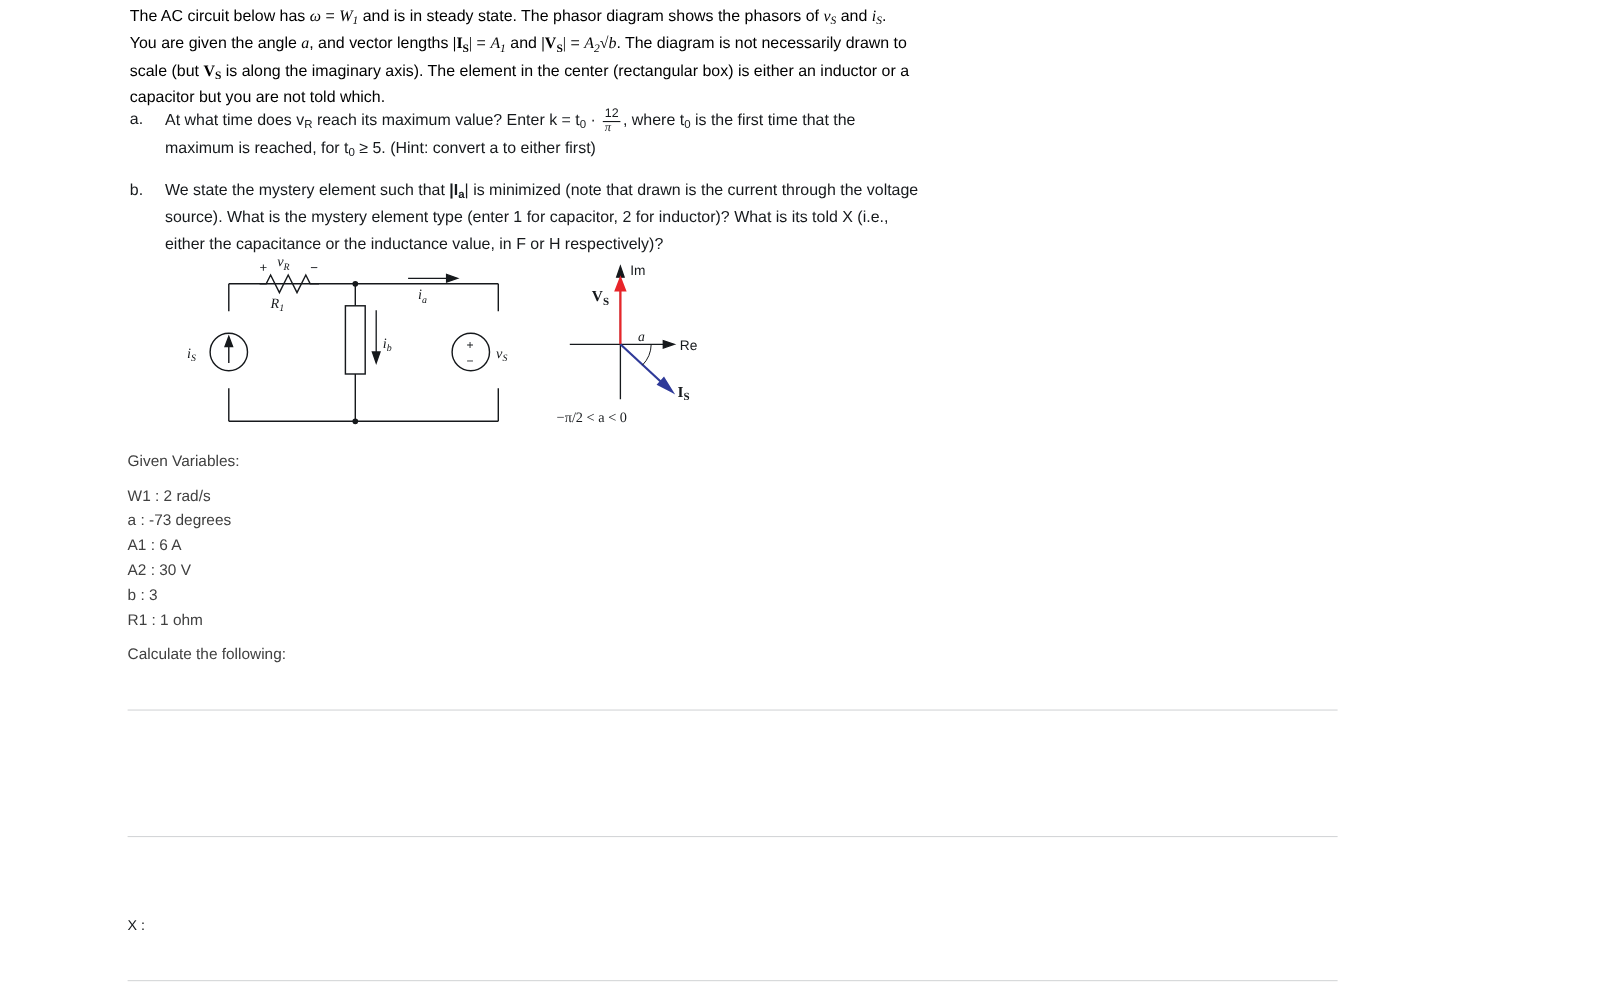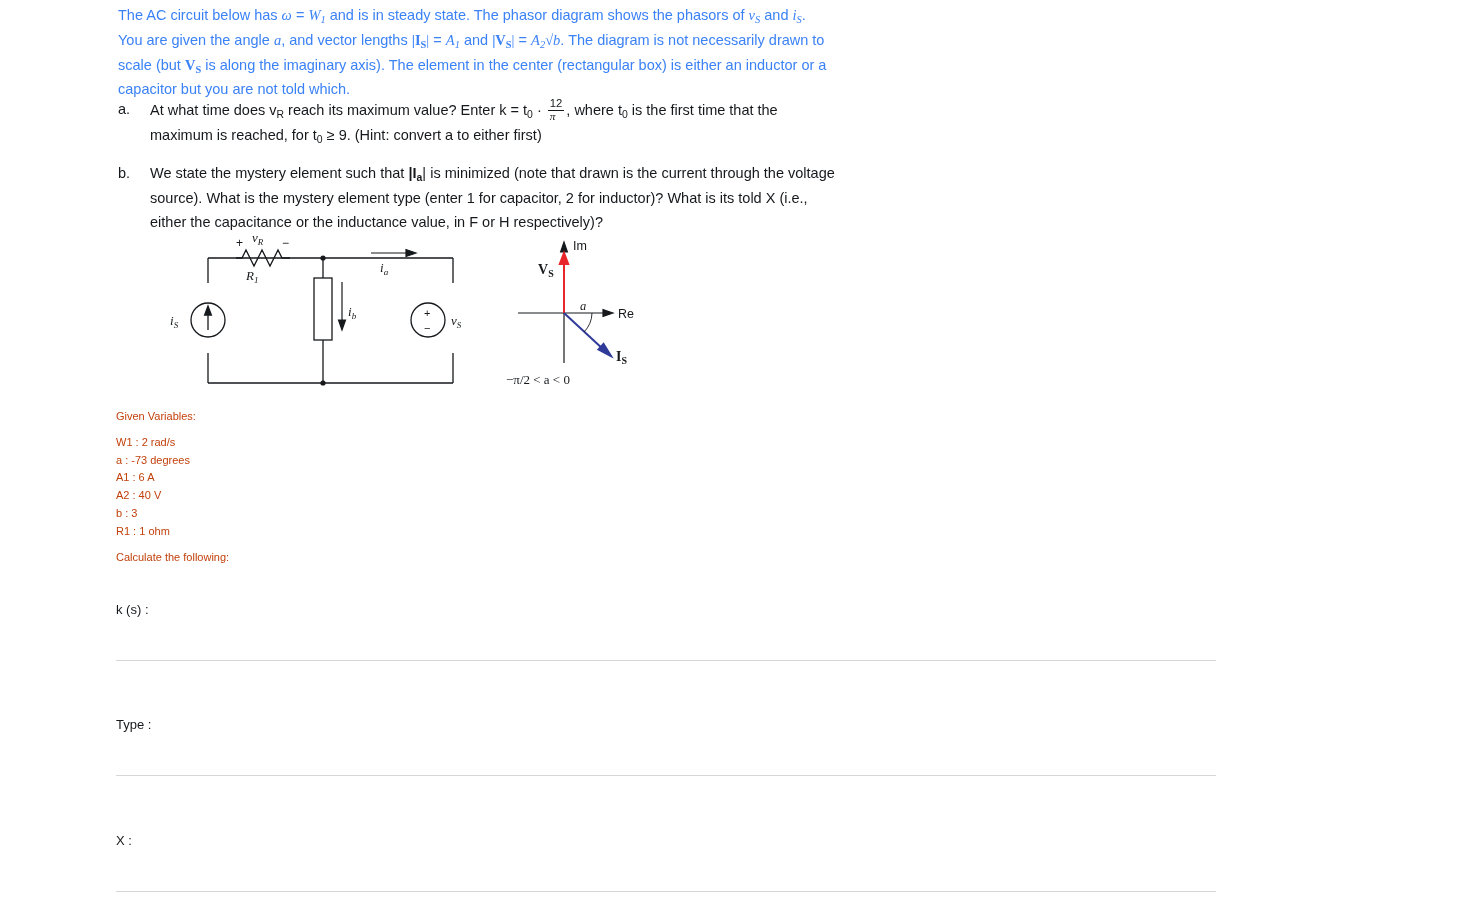--- a/index.html
+++ b/index.html
@@ -15,21 +15,21 @@
     color: #000000;
     overflow: hidden;
   }
   .problem-text {
     position: absolute;
     left: 118px;
     top: 4px;
     width: 710px;
     font-size: 14.5px;
     line-height: 1.62;
-    color: #3b82f6;
+    color: #000000;
   }
   .problem-text .serif-it {
     font-family: "Liberation Serif", serif;
     font-style: italic;
   }
   .problem-text .serif {
     font-family: "Liberation Serif", serif;
   }
   .bold-up {
     font-weight: bold;
@@ -81,22 +81,22 @@
     position: absolute;
     left: 118px;
     top: 228px;
     width: 700px;
     height: 170px;
   }
   .given {
     position: absolute;
     left: 116px;
     top: 408px;
-    font-size: 11px;
-    color: #c2410c;
+    font-size: 14px;
+    color: #404040;
     line-height: 1.62;
   }
   .given .gap {
     height: 8px;
   }
   .field-block {
     position: absolute;
     left: 116px;
     width: 1100px;
   }
@@ -122,21 +122,21 @@
   <span><span>necessarily drawn to scale (but </span><span class="serif bold-up">V</span><span class="serif bold-up sub">S</span><span> is along the imaginary axis). The element in the center (rectangular</span></span>
   <span>box) is either an inductor or a capacitor but you are not told which.</span>
 </div>
 
 <div class="items">
 
   <div class="item">
     <div class="item-label">a.</div>
     <div class="item-body">
       <span>At what time does </span><span class="serif-it">v</span><span class="serif-it sub">R</span><span> reach its maximum value? Enter </span><span class="serif-it">k</span><span> = </span><span class="serif-it">t</span><span class="serif-it sub">0</span><span> · </span><span class="frac"><span class="num">12</span><span class="den">π</span></span><span>, where </span><span class="serif-it">t</span><span class="serif-it sub">0</span><span> is the first time that</span>
-      <span>the maximum is reached, for </span><span class="serif-it">t</span><span class="serif-it sub">0</span><span> ≥ 9. (Hint: convert </span><span class="serif-it">a</span><span> to either first)</span>
+      <span>the maximum is reached, for </span><span class="serif-it">t</span><span class="serif-it sub">0</span><span> ≥ 5. (Hint: convert </span><span class="serif-it">a</span><span> to either first)</span>
     </div>
   </div>
 
   <div class="item">
     <div class="item-label">b.</div>
     <div class="item-body">
       <span>We state the mystery element such that </span><span class="serif bold-up">|I</span><span class="serif bold-up sub">a</span><span class="serif">|</span><span> is minimized (note that drawn is the current through</span>
       <span>the voltage source). What is the mystery element type (enter 1 for capacitor, 2 for inductor)?</span>
       <span>What is its told </span><span class="serif-it">X</span><span> (i.e., either the capacitance or the inductance value, in F or H respectively)?</span>
     </div>
@@ -219,33 +219,31 @@
     <text x="388" y="156" font-family="Liberation Serif, serif" font-size="13" fill="#16191c">−π/2 &lt; a &lt; 0</text>
   </svg>
 </div>
 
 <div class="given">
   <div>Given Variables:</div>
   <div class="gap"></div>
   <div>W1 : 2 rad/s</div>
   <div>a : -73 degrees</div>
   <div>A1 : 6 A</div>
-  <div>A2 : 40 V</div>
+  <div>A2 : 30 V</div>
   <div>b : 3</div>
   <div>R1 : 1 ohm</div>
   <div class="gap"></div>
   <div>Calculate the following:</div>
 </div>
 
 <div class="field-block blk-k">
-  <div class="field-label">k (s) :</div>
   <div class="field-rule"></div>
 </div>
 
 <div class="field-block blk-type">
-  <div class="field-label">Type :</div>
   <div class="field-rule"></div>
 </div>
 
 <div class="field-block blk-x">
   <div class="field-label">X :</div>
   <div class="field-rule"></div>
 </div>
 
 </body></html>

